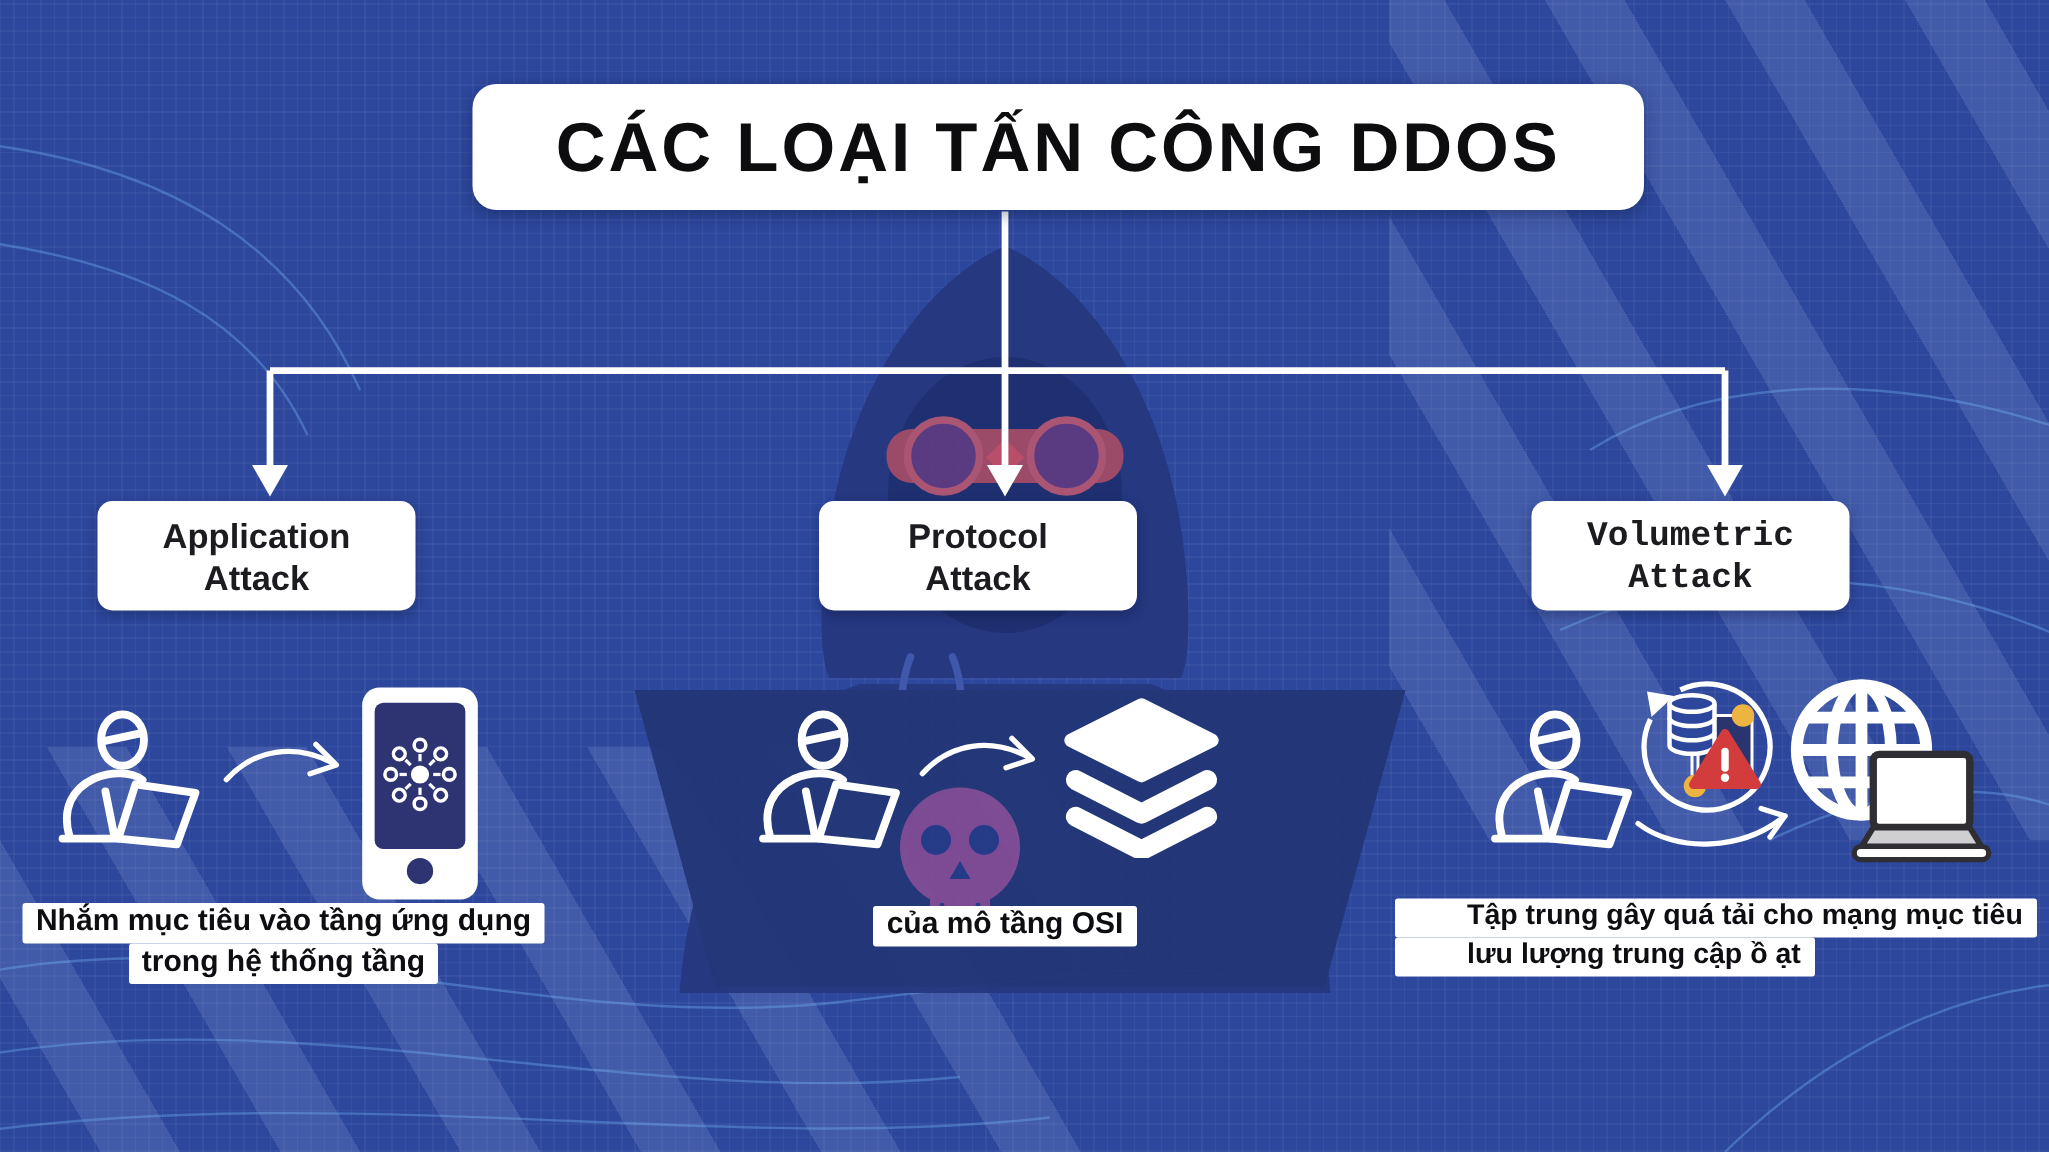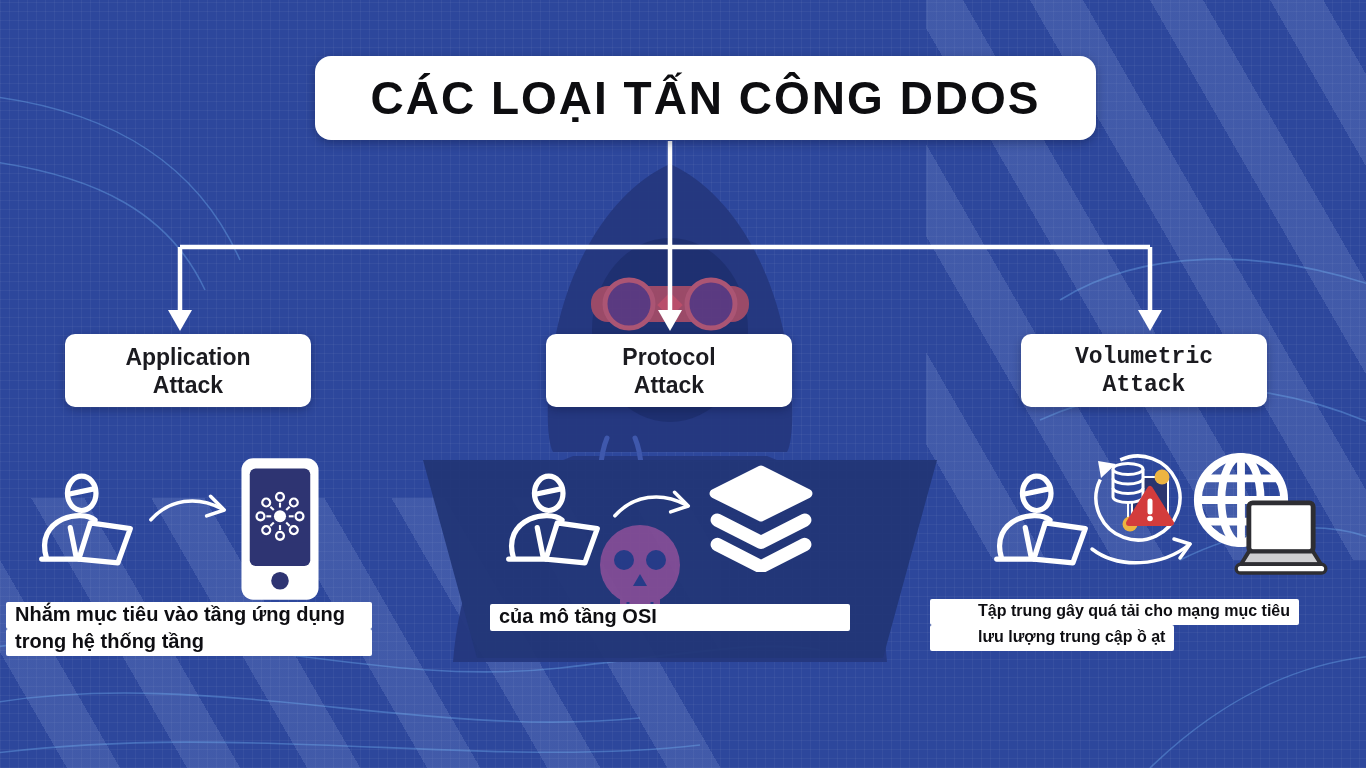--- a/index.html
+++ b/index.html
@@ -32,21 +32,21 @@
     position:absolute;left:315px;top:56px;width:781px;height:84px;
     background:#fff;border-radius:16px;display:flex;align-items:center;justify-content:center;
     box-shadow:0 3px 10px rgba(8,16,50,.35);
   }
   .title-box h1{
     margin:0;font-size:46px;font-weight:bold;letter-spacing:2px;color:#0d0d10;white-space:nowrap;
   }
 
   
   .type-box{
-    position:absolute;top:334px;height:73px;width:246px;background:#fff;border-radius:10px;
+    position:absolute;top:334px;height:73px;width:212px;background:#fff;border-radius:10px;
     display:flex;flex-direction:column;align-items:center;justify-content:center;
     box-shadow:0 3px 8px rgba(8,16,50,.32);
   }
   .type-box span{font-size:23px;line-height:28px;font-weight:bold;color:#1b1b20;}
   .box-app{left:65px;}
   .box-proto{left:546px;}
   .box-vol{left:1021px;font-family:Liberation Mono, monospace;}
 
   
   .icon{position:absolute;}
@@ -60,26 +60,26 @@
   .cycle{left:1086px;top:447px;width:112px;height:126px;}
   .globe{left:1190px;top:449px;width:102px;height:102px;}
   .laptop{left:1234px;top:500px;width:94px;height:76px;z-index:4;}
 
   
   .desc{position:absolute;display:flex;flex-direction:column;z-index:5;}
   .desc span{
     background:#fff;color:#0e0e12;font-weight:bold;font-size:20px;line-height:23px;
     padding:1px 9px 3px;white-space:nowrap;border-radius:2px;
   }
-  .desc-center{}
+  .desc-center{align-items:center;}
   .desc-left{align-items:flex-start;}
   .desc-app{left:6px;top:602px;width:366px;}
   .desc-proto{left:490px;top:604px;width:360px;}
   .desc-vol{left:930px;top:599px;width:432px;}
-  .desc-vol span{font-size:16px;line-height:22px;padding-left:48px;}
+  .desc-vol span{font-size:19px;line-height:22px;padding-left:48px;}
 
   .defs-hidden{position:absolute;width:0;height:0;overflow:hidden;}
 </style>
 </head>
 <body>
 
 <svg class="defs-hidden" aria-hidden="true">
   <defs>
     <g id="hacker-def" fill="none" stroke="#fff" stroke-width="5.5" stroke-linecap="round" stroke-linejoin="round">
       <ellipse cx="48" cy="24" rx="15" ry="18"></ellipse>

